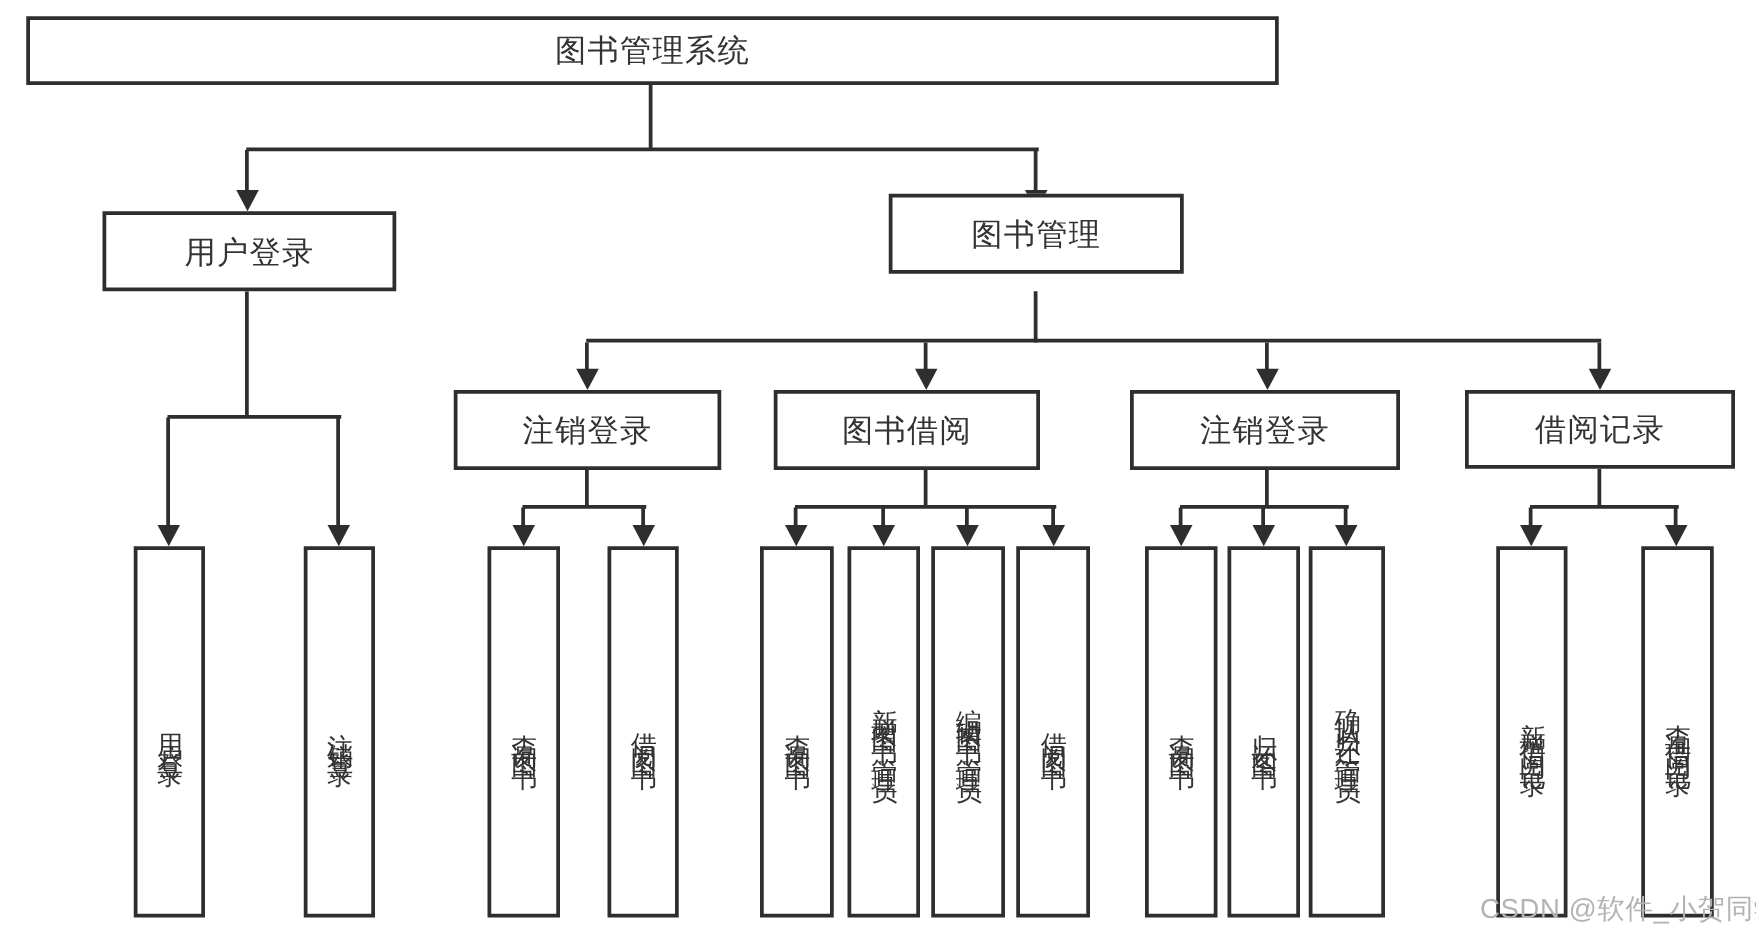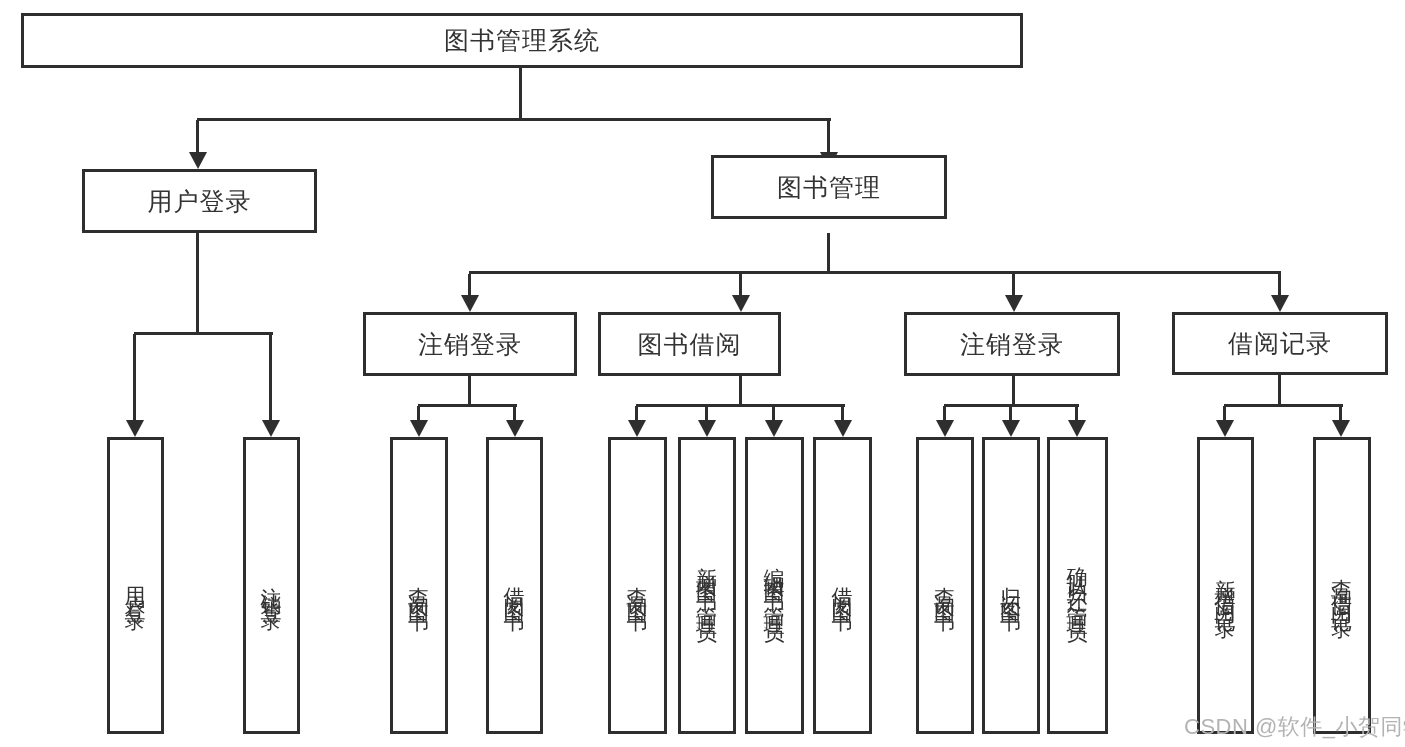--- a/index.html
+++ b/index.html
@@ -70,21 +70,21 @@
   <div class="node" style="left:82px;top:169px;width:235px;height:64px">
     <span class="hlabel">用户登录</span>
   </div>
   <div class="node" style="left:711px;top:155px;width:236px;height:64px">
     <span class="hlabel">图书管理</span>
   </div>
 
   <div class="node" style="left:363px;top:312px;width:214px;height:64px">
     <span class="hlabel">注销登录</span>
   </div>
-  <div class="node" style="left:598px;top:312px;width:183px;height:64px">
+  <div class="node" style="left:619px;top:312px;width:213px;height:64px">
     <span class="hlabel">图书借阅</span>
   </div>
   <div class="node" style="left:904px;top:312px;width:216px;height:64px">
     <span class="hlabel">注销登录</span>
   </div>
   <div class="node" style="left:1172px;top:312px;width:216px;height:63px">
     <span class="hlabel">借阅记录</span>
   </div>
 
   <div class="node vnode" style="left:107px;width:57px">

